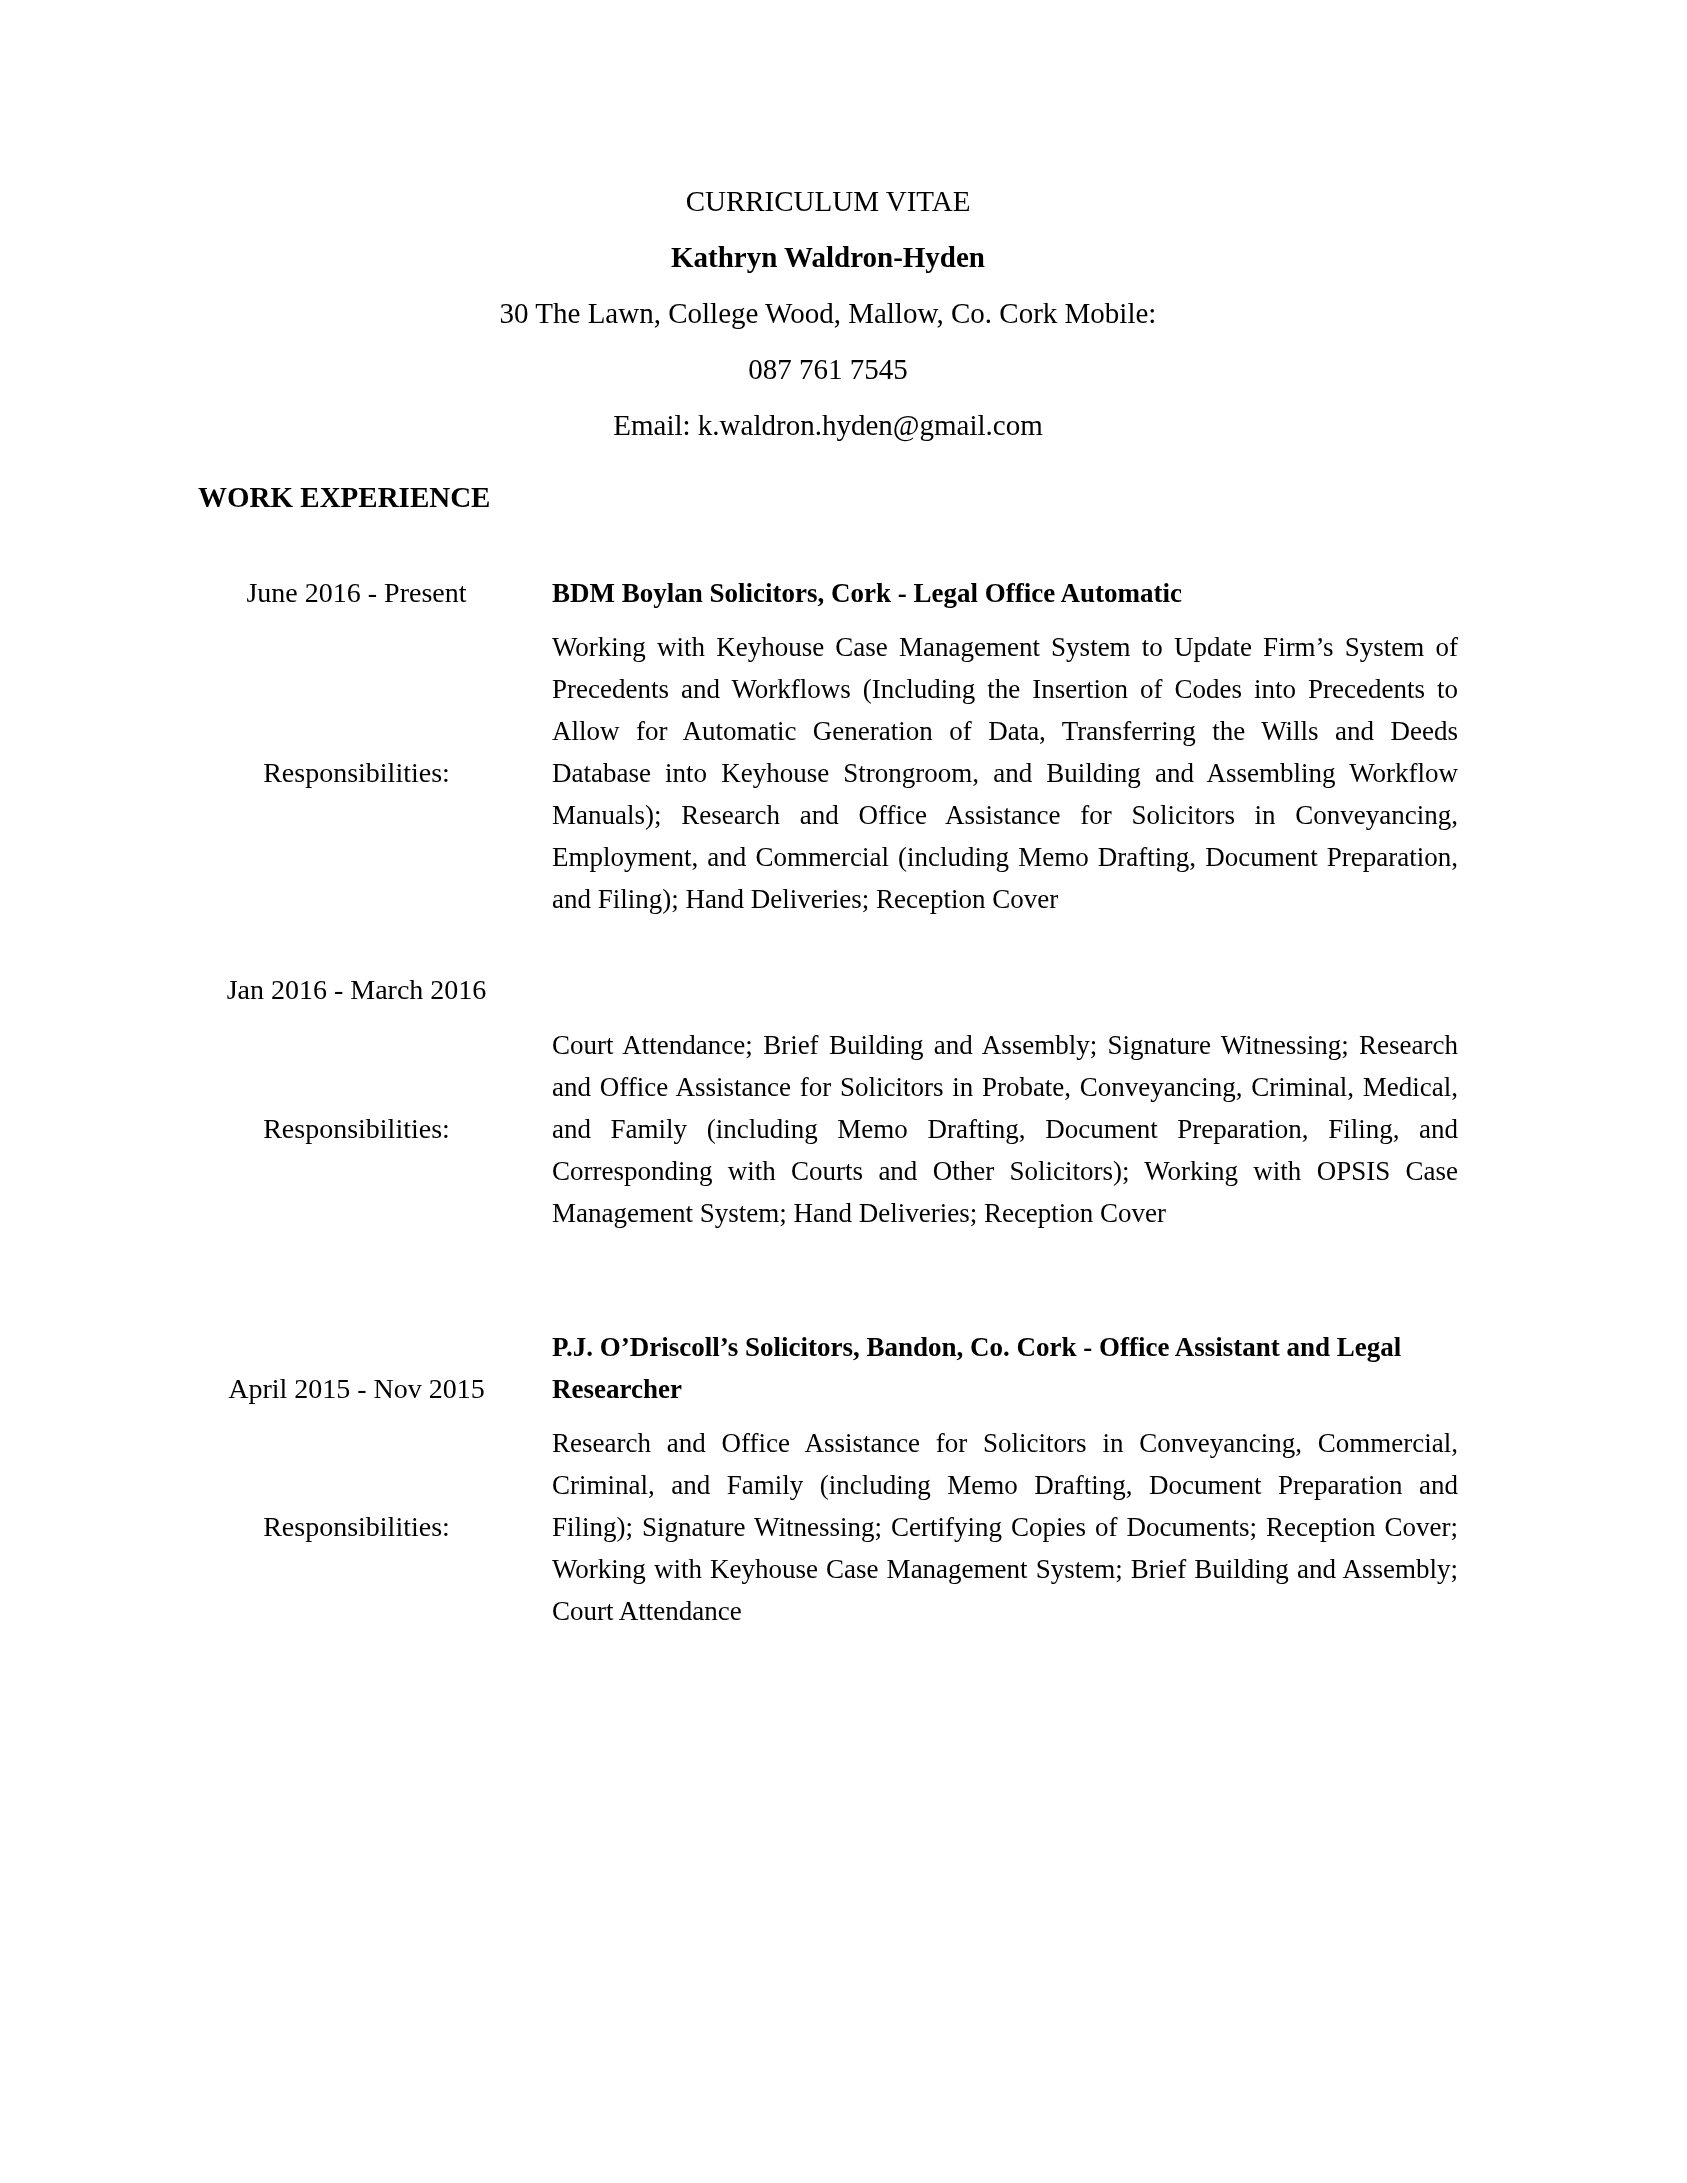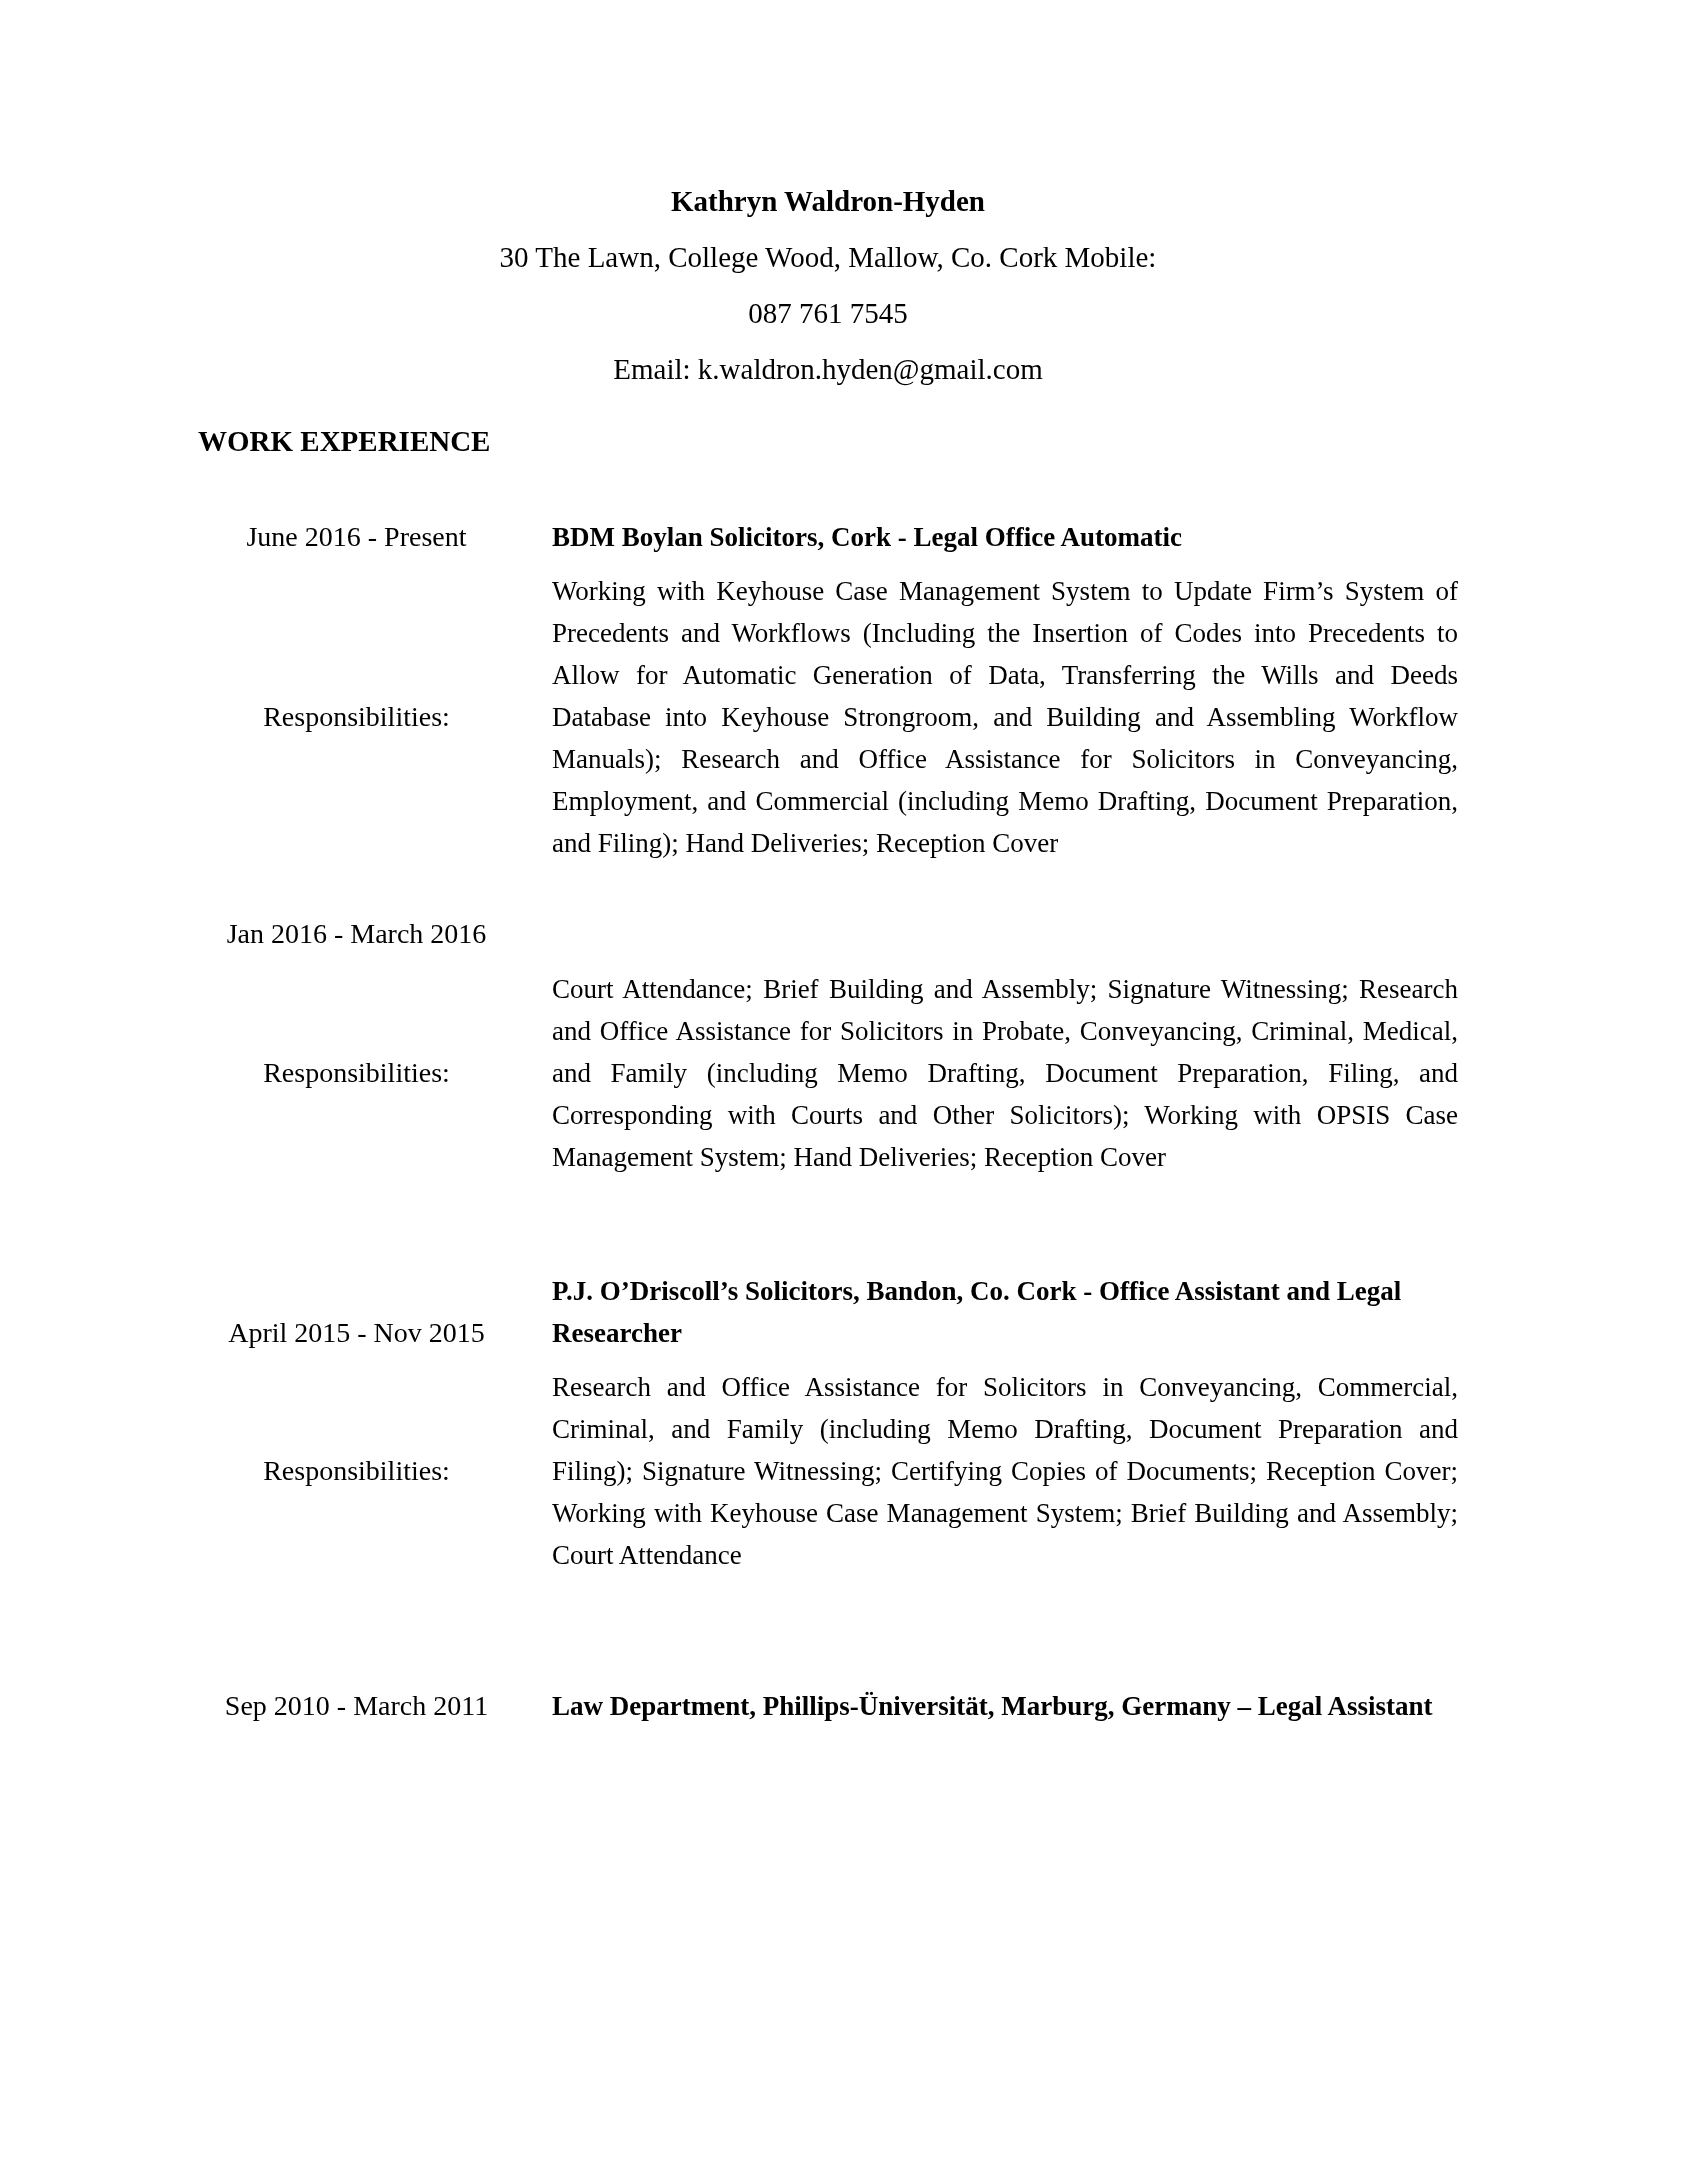--- a/index.html
+++ b/index.html
@@ -73,20 +73,21 @@
   .entry-desc {
     text-align: justify;
   }
 </style>
 </head>
 <body>
 
 <div class="page">
 
   <header class="cv-header">
+    <div class="cv-title">CURRICULUM VITAE</div>
     <div class="cv-name">Kathryn Waldron-Hyden</div>
     <div class="cv-address">30 The Lawn, College Wood, Mallow, Co. Cork Mobile:</div>
     <div class="cv-phone">087 761 7545</div>
     <div class="cv-email">Email: k.waldron.hyden@gmail.com</div>
   </header>
 
   <h2 class="section-heading">WORK EXPERIENCE</h2>
 
   <section class="entry entry-1">
     <div class="entry-header">
@@ -113,21 +114,15 @@
     <div class="entry-header">
       <div class="col-left entry-dates">April 2015 - Nov 2015</div>
       <div class="col-right entry-title">P.J. O’Driscoll’s Solicitors, Bandon, Co. Cork - Office Assistant and Legal Researcher</div>
     </div>
     <div class="entry-body">
       <div class="col-left resp-label">Responsibilities:</div>
       <div class="col-right entry-desc">Research and Office Assistance for Solicitors in Conveyancing, Commercial, Criminal, and Family (including Memo Drafting, Document Preparation and Filing); Signature Witnessing; Certifying Copies of Documents; Reception Cover; Working with Keyhouse Case Management System; Brief Building and Assembly; Court Attendance</div>
     </div>
   </section>
 
-  <section class="entry entry-4">
-    <div class="entry-header">
-      <div class="col-left entry-dates">Sep 2010 - March 2011</div>
-      <div class="col-right entry-title">Law Department, Phillips-Üniversität, Marburg, Germany – Legal Assistant</div>
-    </div>
-  </section>
 
 </div>
 
 
 </body></html>

